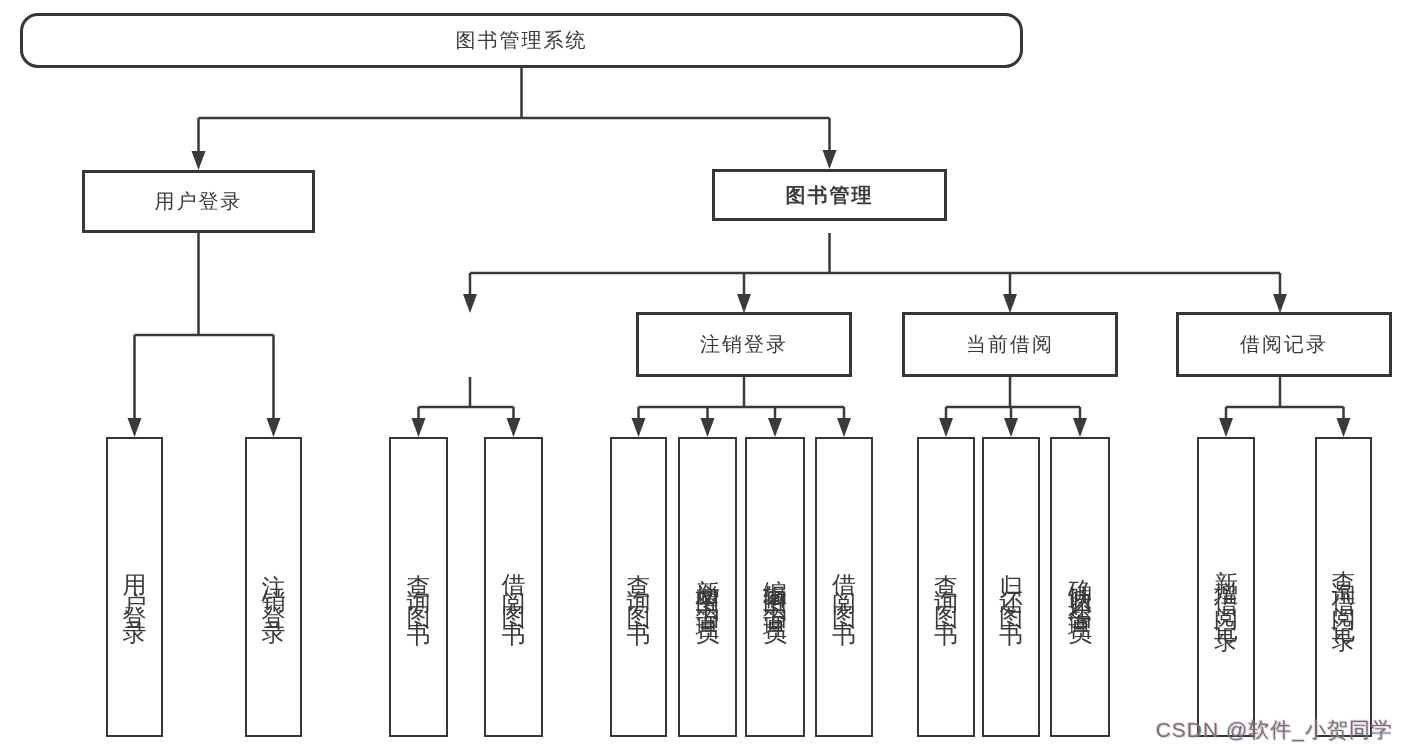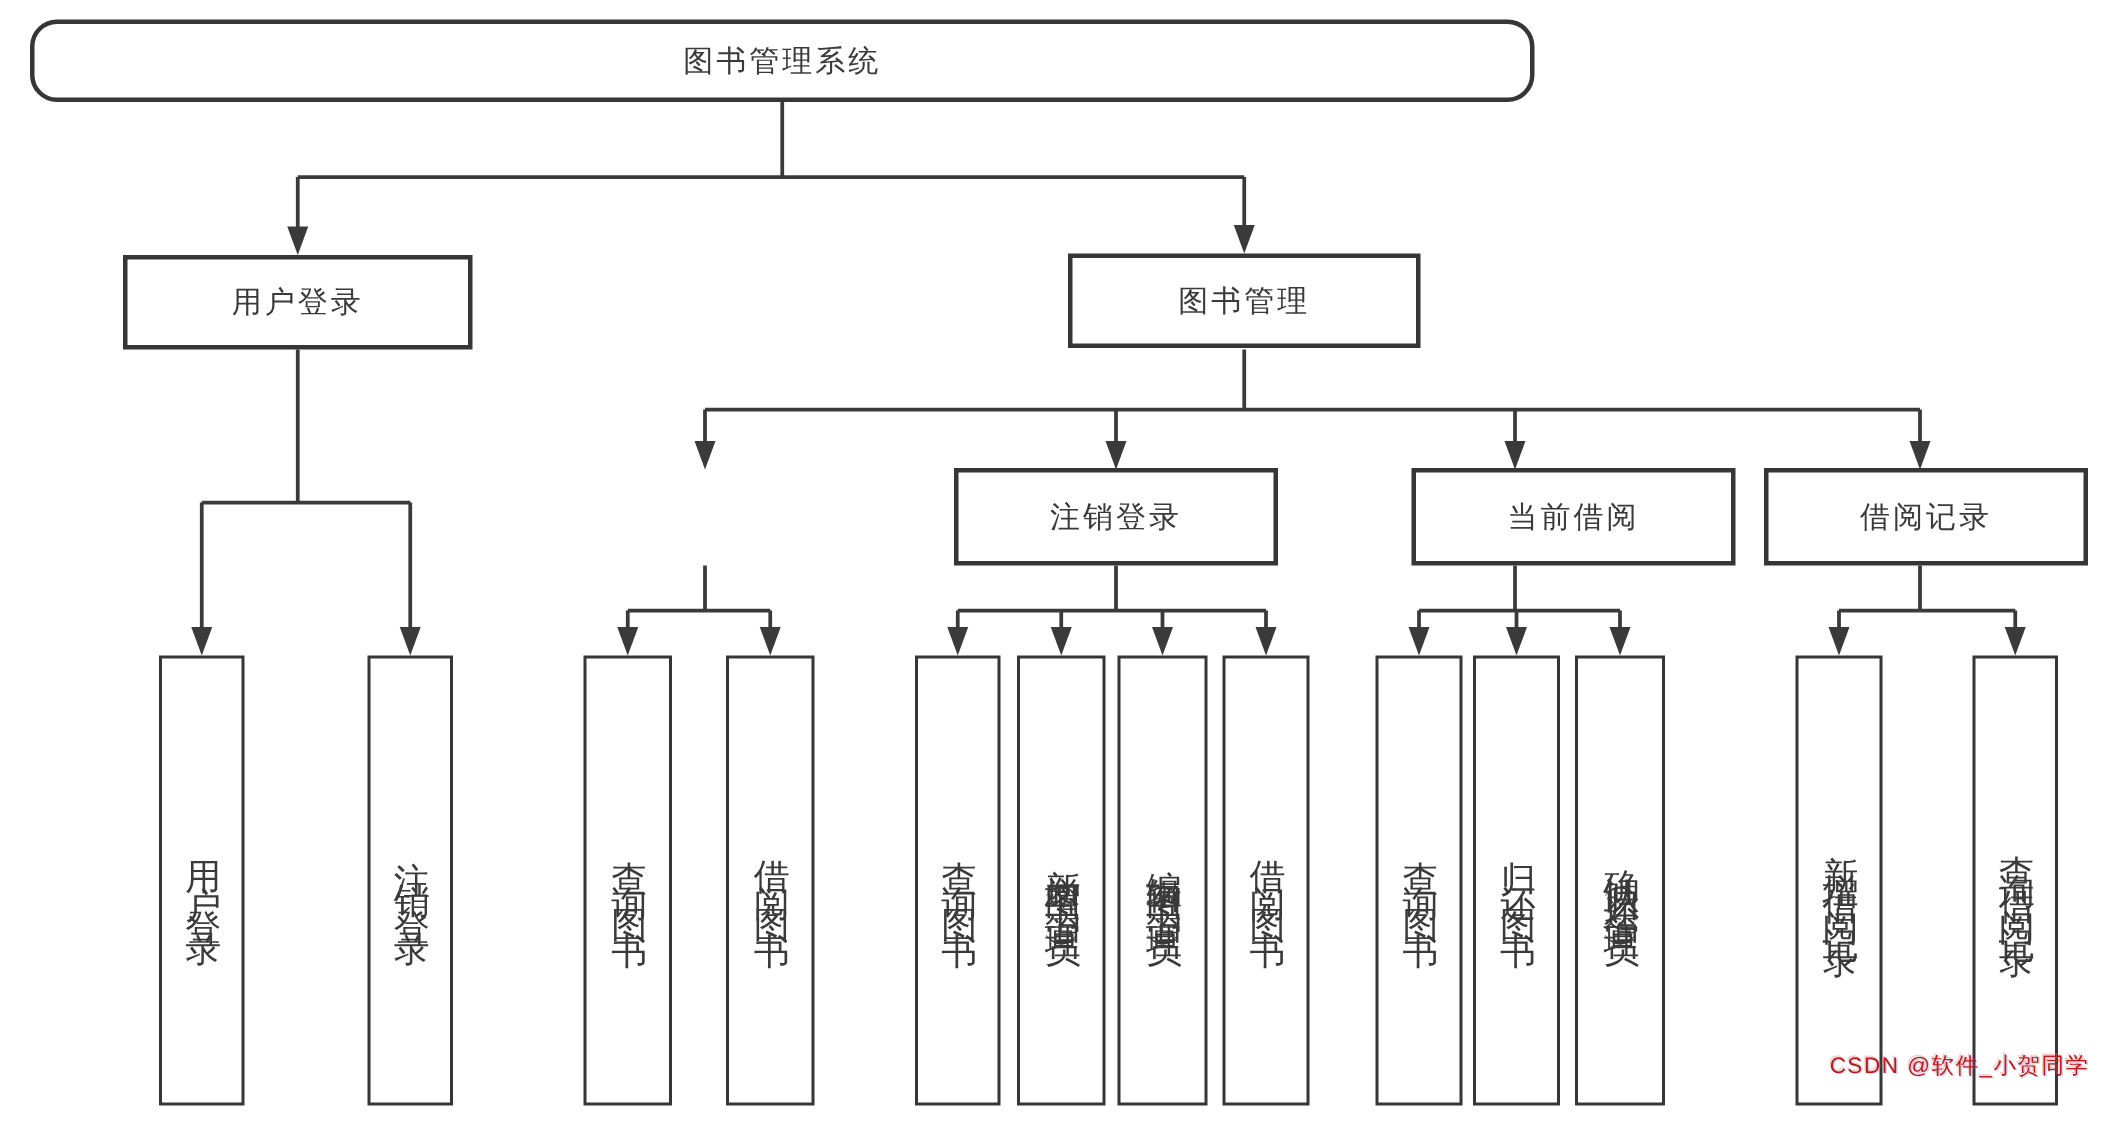--- a/index.html
+++ b/index.html
@@ -35,41 +35,41 @@
   .ls4{letter-spacing:16px;}
   .ls6{letter-spacing:12px;}
   .ls9{letter-spacing:6px;}
   svg.wires{
     position:absolute;left:0;top:0;
     z-index:3;
     pointer-events:none;
   }
   .watermark{
     position:absolute;
-    right:12px;top:701px;
+    right:12px;top:716px;
     z-index:6;
-    font-size:15px;
-    color:#b91c1c;
+    font-size:21px;
+    color:#737373;
     letter-spacing:1px;
     white-space:nowrap;
     text-shadow:-1px -1px 0 rgba(230,120,110,0.35), 1px 1px 0 rgba(110,140,230,0.35);
   }
 </style>
 </head>
 <body>
 
 <div class="canvas">
 
   <div class="node" style="left:20px;top:13px;width:1003px;height:55px;border-radius:18px;">图书管理系统</div>
 
   <div class="node" style="left:82px;top:170px;width:233px;height:63px;">用户登录</div>
-  <div class="node" style="left:712px;top:169px;width:235px;height:63px;">图书管理</div>
+  <div class="node" style="left:712px;top:169px;width:235px;height:52px;font-weight:bold;">图书管理</div>
 
   <div class="node" style="left:636px;top:312px;width:216px;height:65px;">注销登录</div>
-  <div class="node" style="left:941px;top:312px;width:216px;height:65px;">当前借阅</div>
+  <div class="node" style="left:902px;top:312px;width:216px;height:65px;">当前借阅</div>
   <div class="node" style="left:1176px;top:312px;width:216px;height:65px;">借阅记录</div>
 
   <div class="node leaf" style="left:106px;top:437px;width:57px;height:300px;">
     <span class="vtext ls4">用户登录</span>
   </div>
   <div class="node leaf" style="left:245px;top:437px;width:57px;height:300px;">
     <span class="vtext ls4">注销登录</span>
   </div>
 
   <div class="node leaf" style="left:389px;top:437px;width:59px;height:300px;">

